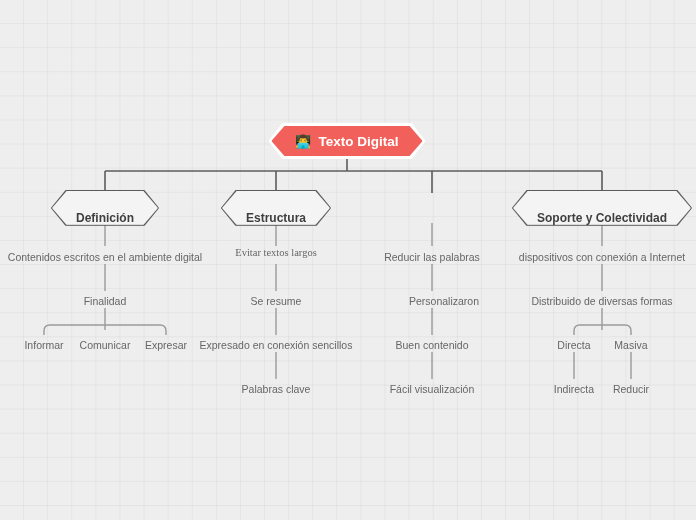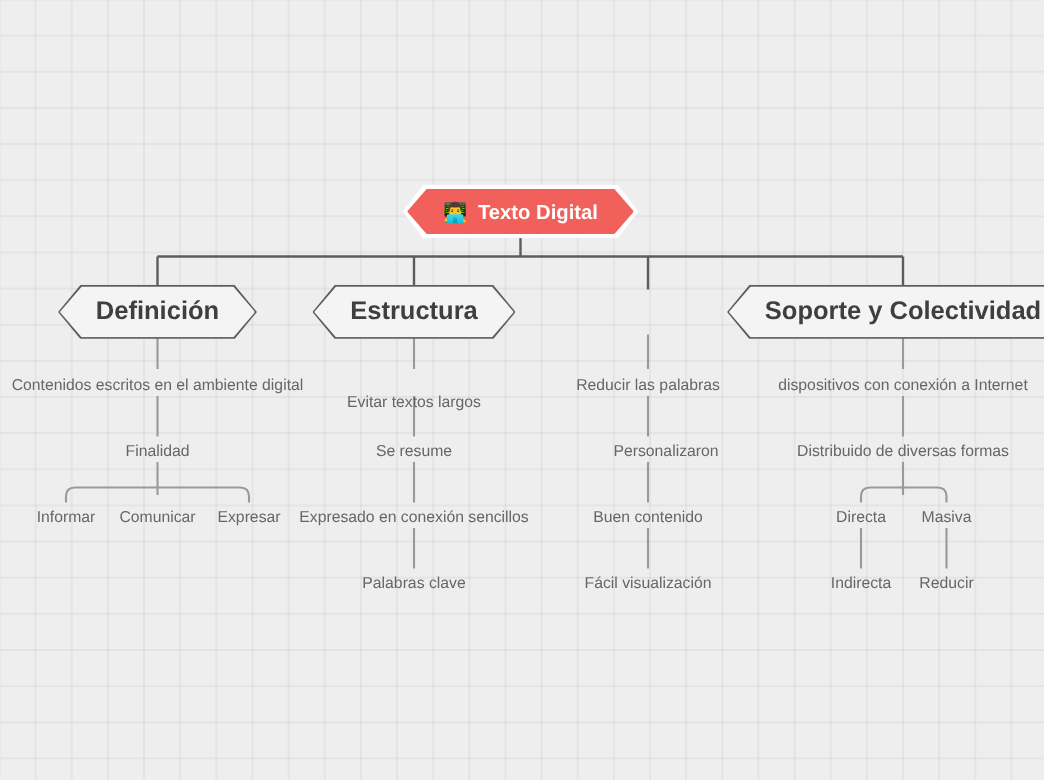--- a/index.html
+++ b/index.html
@@ -62,25 +62,25 @@
     transform: translate(-50%, -50%);
     background: #5c5c5c;
     clip-path: polygon(15px 0, calc(100% - 15px) 0, 100% 50%, calc(100% - 15px) 100%, 15px 100%, 0 50%);
     padding: 1.2px;
     display: flex;
   }
   .node-l1-inner {
     background: #f4f4f4;
     color: #3f3f3f;
     font-weight: bold;
-    font-size: 17px;
+    font-size: 12px;
     height: 34px;
     padding: 0 24px;
     display: flex;
-    align-items: center;
+    align-items: flex-end;
     justify-content: center;
     clip-path: polygon(14.6px 0, calc(100% - 14.6px) 0, 100% 50%, calc(100% - 14.6px) 100%, 14.6px 100%, 0 50%);
     white-space: nowrap;
   }
 
   .node-text {
     position: absolute;
     transform: translate(-50%, -50%);
     color: #666666;
     font-size: 10.5px;
@@ -161,21 +161,21 @@
       <span>Soporte y Colectividad</span>
     </div>
   </div>
 
   <div class="node-text" style="left:105px; top:257px;">Contenidos escritos en el ambiente digital</div>
   <div class="node-text" style="left:105px; top:301px;">Finalidad</div>
   <div class="node-text" style="left:44px; top:345px;text-align:right;">Informar</div>
   <div class="node-text" style="left:105px; top:345px;">Comunicar</div>
   <div class="node-text" style="left:166px; top:345px;">Expresar</div>
 
-  <div class="node-text" style="left:276px; top:268px;">Evitar textos largos</div>
+  <div class="node-text" style="left:276px; top:253px;font-family:Liberation Serif, serif;">Evitar textos largos</div>
   <div class="node-text" style="left:276px; top:301px;">Se resume</div>
   <div class="node-text" style="left:276px; top:345px;">Expresado en conexión sencillos</div>
   <div class="node-text" style="left:276px; top:389px;">Palabras clave</div>
 
   <div class="node-text" style="left:432px; top:257px;">Reducir las palabras</div>
   <div class="node-text" style="left:432px; top:301px;margin-left:12px;">Personalizaron</div>
   <div class="node-text" style="left:432px; top:345px;">Buen contenido</div>
   <div class="node-text" style="left:432px; top:389px;">Fácil visualización</div>
 
   <div class="node-text" style="left:602px; top:257px;">dispositivos con conexión a Internet</div>

